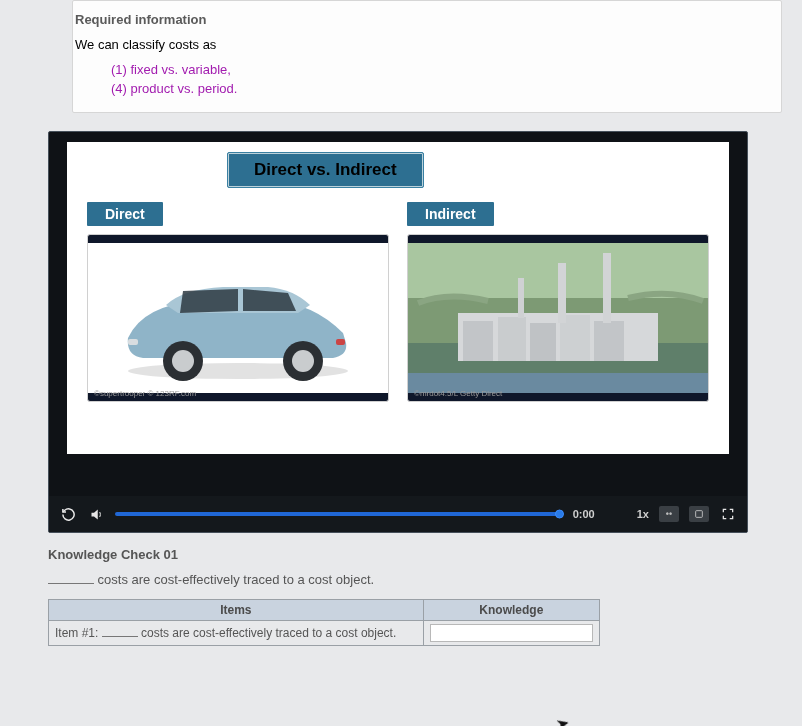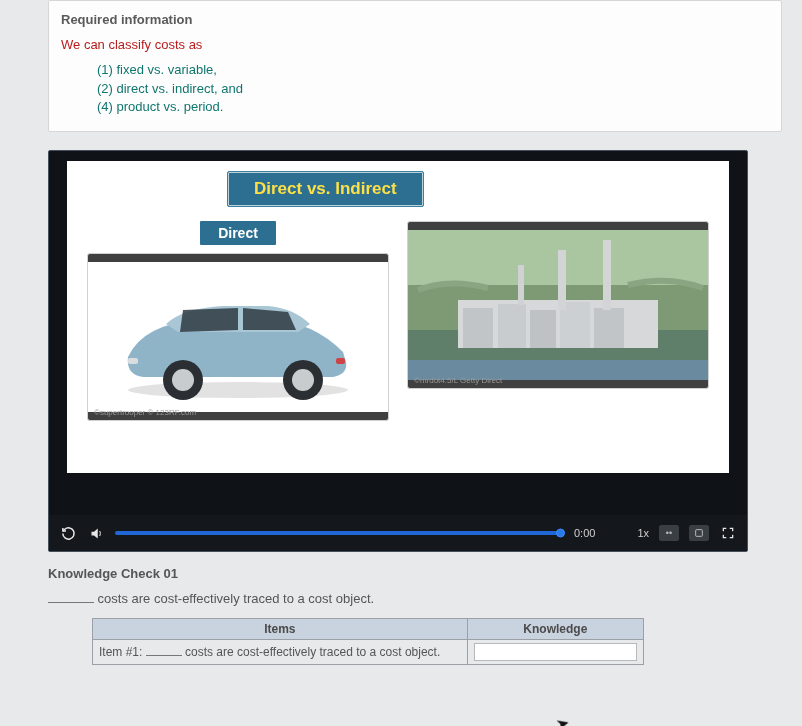--- a/index.html
+++ b/index.html
@@ -7,46 +7,46 @@
     font-family: Arial, Helvetica, sans-serif;
     background: #e8e9eb;
     width: 802px;
     color: #4a4a4a;
     font-size: 13px;
   }
   .info-card {
     background: #fdfdfd;
     border: 1px solid #d6d6d6;
     border-radius: 2px;
-    margin: 0 20px 18px 48px;
-    padding: 10px 18px 14px 12px;
+    margin: 0 20px 18px 72px;
+    padding: 10px 18px 14px 2px;
     line-height: 1.45;
   }
   .info-card h4 { font-size: 13px; font-weight: bold; color: #5a5a5a; margin-bottom: 6px; }
-  .info-card .intro { margin: 4px 0 6px 0; color: #b91c1c; }
-  .info-card .list { margin-left: 36px; color: #0f766e; }
+  .info-card .intro { margin: 4px 0 6px 0; color: #000000; }
+  .info-card .list { margin-left: 36px; color: #a21caf; }
   .info-card .desc { margin-top: 10px; color: #5a5a5a; }
 
   .video-frame {
     margin: 10px 20px 14px 48px;
     background: #0f1216;
     border: 1px solid #46505a;
     border-radius: 2px;
     width: 700px;
   }
   .video-stage {
     background: #ffffff;
     margin: 10px 18px 0 18px;
     height: 312px;
     position: relative;
     padding-top: 10px;
   }
   .title-pill {
     background: #2d6f91;
-    color: #fde047;
+    color: #000000;
     font-weight: bold;
     font-size: 17px;
     padding: 7px 26px;
     border: 1px solid #3a80a2;
     border-radius: 2px;
     display: inline-block;
     margin-left: 160px;
     box-shadow: 0 0 0 1px #bcd2db inset;
   }
   .cols { display: flex; gap: 18px; padding: 14px 20px 0 20px; }
@@ -54,45 +54,46 @@
   .col .label {
     background: #2d6f91;
     color: #fff;
     font-weight: bold;
     font-size: 14px;
     padding: 4px 18px;
     display: inline-block;
     margin-bottom: 8px;
     border-radius: 1px;
   }
-  .col .label-wrap { text-align: center; }
+  .col .label-wrap { text-align: left; }
   .img-card {
     border: 1px solid #d0d0d0;
     border-radius: 3px;
     height: 168px;
-    background: #404040;
+    background: #0f172a;
     position: relative;
     overflow: hidden;
   }
   .caption-strip {
     position: absolute;
     left: 6px; bottom: 3px;
     font-size: 8px;
     color: #9a9a9a;
   }
   .car-svg, .factory-svg { width: 100%; height: 100%; display: block; }
 
   .video-controls {
     height: 36px;
     background: #14181c;
     display: flex;
     align-items: center;
     padding: 0 10px;
     gap: 10px;
     margin-top: 42px;
+    font-weight: bold;
   }
   .ctl-icon {
     color: #e8e8e8;
     font-size: 15px;
     cursor: pointer;
     display: inline-flex;
     align-items: center;
     justify-content: center;
     width: 18px; height: 18px;
   }
@@ -124,21 +125,20 @@
 
   .kc-section { margin: 8px 20px 0 48px; color: #555; }
   .kc-title { font-weight: bold; font-size: 13px; margin-bottom: 10px; }
   .kc-stem { font-size: 13px; margin-bottom: 12px; }
   .blank { display:inline-block; border-bottom: 1px solid #777; width: 46px; vertical-align: baseline; }
 
   table.kc-table {
     border-collapse: collapse;
     width: 552px;
     font-size: 12px;
-    margin-left: 44px;
   }
   table.kc-table th, table.kc-table td {
     border: 1px solid #9aa0a6;
     padding: 3px 6px;
     text-align: left;
   }
   table.kc-table th {
     background: #c9d3df;
     text-align: center;
     font-weight: bold;
@@ -158,21 +158,20 @@
   }
 </style>
 </head>
 <body>
 
 <div class="info-card">
   <h4>Required information</h4>
   <p class="intro">We can classify costs as</p>
   <div class="list">
     <div>(1) fixed vs. variable,</div>
-    <div>(2) direct vs. indirect, and</div>
     <div>(4) product vs. period.</div>
   </div>
 </div>
 
 <div class="video-frame">
   <div class="video-stage">
     <div class="title-pill">Direct vs. Indirect</div>
     <div class="cols">
       <div class="col">
         <div class="label-wrap"><span class="label">Direct</span></div>
@@ -188,20 +187,21 @@
             <circle cx="95" cy="118" r="11" fill="#c9ccce"></circle>
             <circle cx="215" cy="118" r="20" fill="#2b2f33"></circle>
             <circle cx="215" cy="118" r="11" fill="#c9ccce"></circle>
             <rect x="40" y="96" width="10" height="6" rx="2" fill="#d9dde0"></rect>
             <rect x="248" y="96" width="9" height="6" rx="2" fill="#c44"></rect>
           </svg>
           <div class="caption-strip">©supertrooper © 123RF.com</div>
         </div>
       </div>
       <div class="col">
+        <div class="label-wrap"><span class="label">Indirect</span></div>
         <div class="img-card">
           <svg class="factory-svg" viewBox="0 0 300 150">
             <rect x="0" y="0" width="300" height="60" fill="#a9c6a0"></rect>
             <rect x="0" y="55" width="300" height="50" fill="#7d9a74"></rect>
             <rect x="0" y="100" width="300" height="50" fill="#5f7f6a"></rect>
             <rect x="0" y="130" width="300" height="20" fill="#6a8aa0"></rect>
             <rect x="50" y="70" width="200" height="48" fill="#d6d8da"></rect>
             <rect x="55" y="78" width="30" height="40" fill="#c2c5c8"></rect>
             <rect x="90" y="74" width="28" height="44" fill="#c9ccce"></rect>
             <rect x="122" y="80" width="26" height="38" fill="#bfc2c5"></rect>

